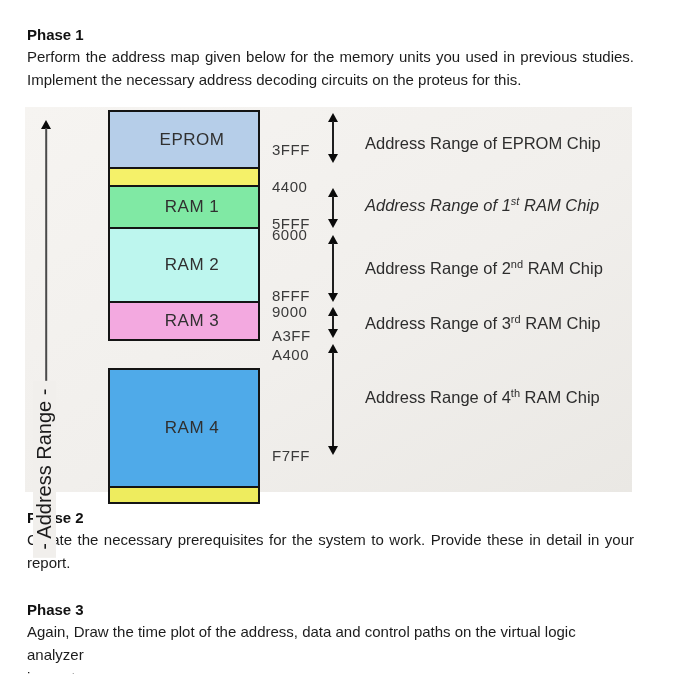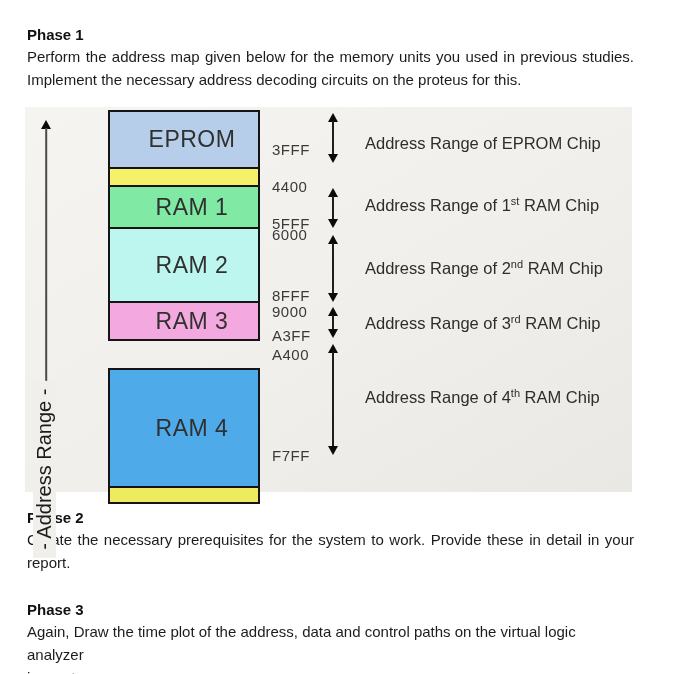--- a/index.html
+++ b/index.html
@@ -30,21 +30,21 @@
   }
 
   
   .stack { position: absolute; left: 83px; top: 3px; width: 152px; }
   .blk {
     position: relative; width: 100%;
     border: 2px solid #141414; margin-top: -2px;
     display: flex; align-items: center; justify-content: center;
   }
   .blk:first-child { margin-top: 0; }
-  .blk .blk-label { font-size: 23px; color: #303030; letter-spacing: 0.5px; padding-left: 16px; }
+  .blk .blk-label { font-size: 17px; color: #303030; letter-spacing: 0.5px; padding-left: 16px; }
   .blk-eprom  { height: 59px; }
   .blk-gap-a  { height: 20px; }
   .blk-ram1   { height: 44px; }
   .blk-ram2   { height: 76px; }
   .blk-ram3   { height: 40px; text-align: center; }
   .blk-ram4   { height: 120px; }
   .blk-gap-b  { height: 18px; }
 
   
   .addr {
@@ -89,21 +89,21 @@
   .arr-ram4  { left: 302px; top: 237px; height: 111px; }
 
   
   .range-label {
     position: absolute; left: 340px;
     transform: translateY(-50%);
     font-size: 16.5px; color: #2d2d2d; white-space: nowrap;
   }
   .range-label .ord { font-size: 11px; vertical-align: 6px; }
   .rl-eprom { top: 36px; }
-  .rl-ram1  { top: 98px; }
+  .rl-ram1  { top: 98px; font-style: italic; }
   .rl-ram2  { top: 161px; }
   .rl-ram3  { top: 216px; }
   .rl-ram4  { top: 290px; }
 
   .sec2 { margin-top: 16px; }
   .sec3 { margin-top: 26px; }
 </style>
 </head>
 <body>
 

